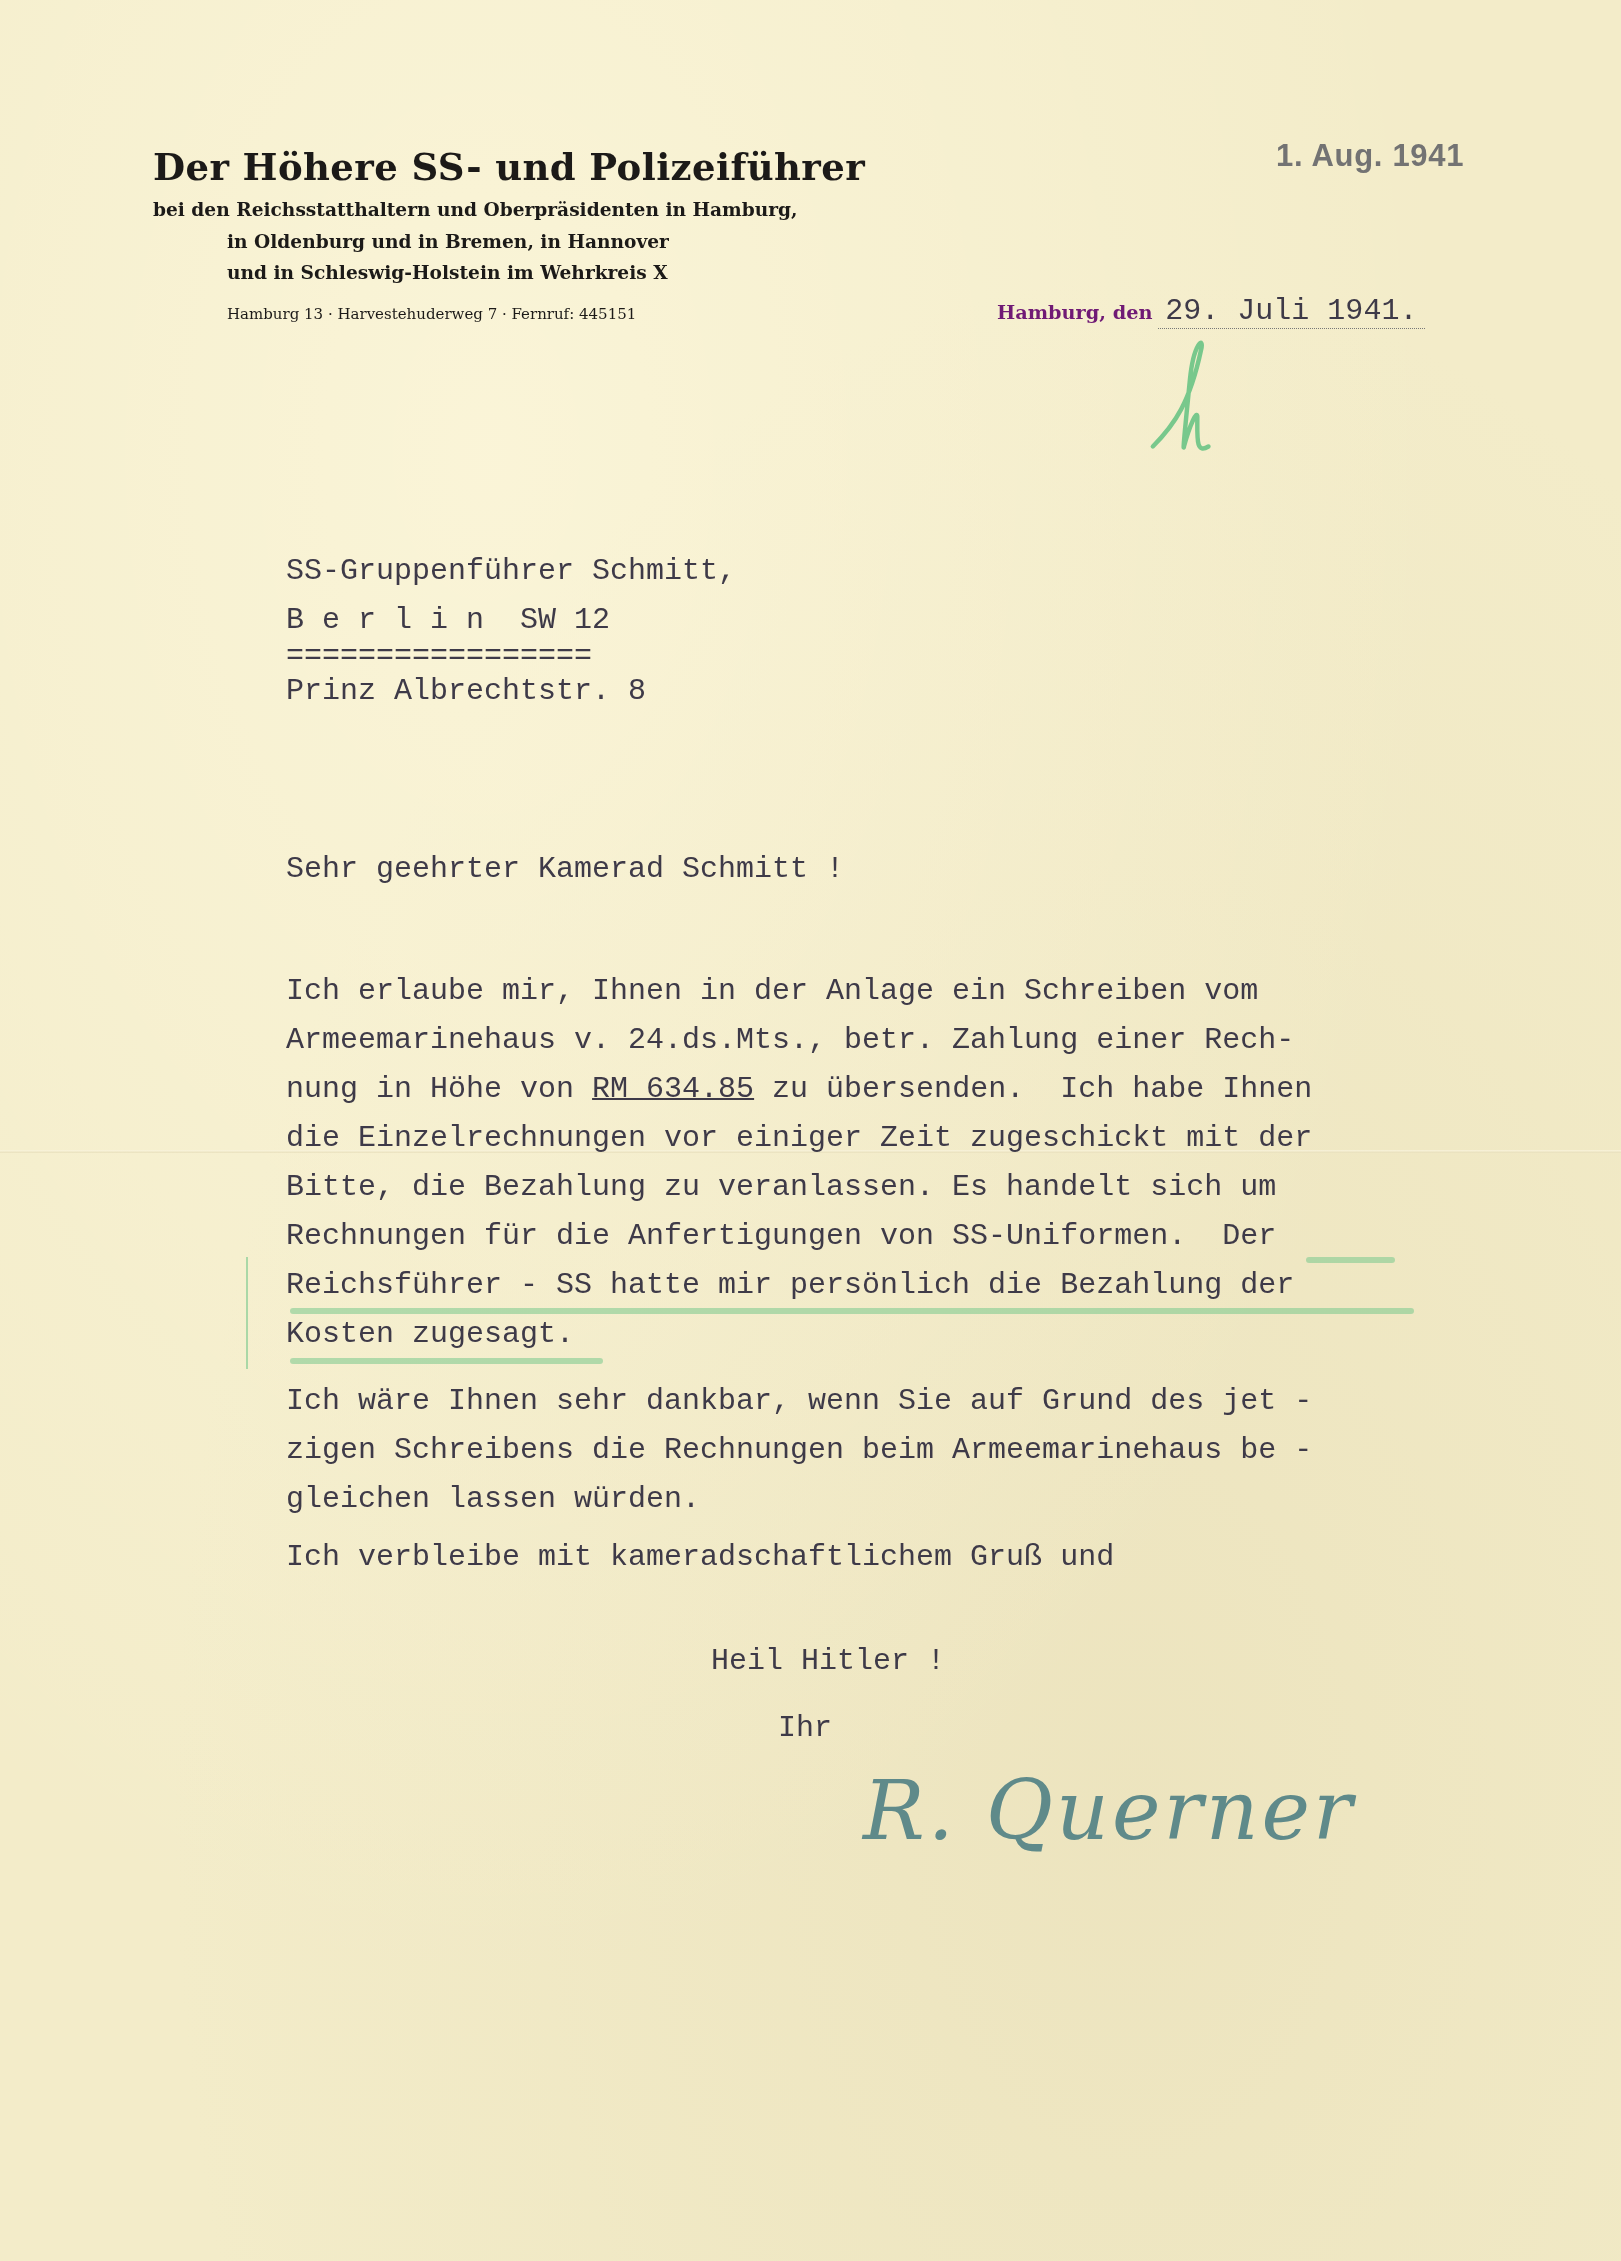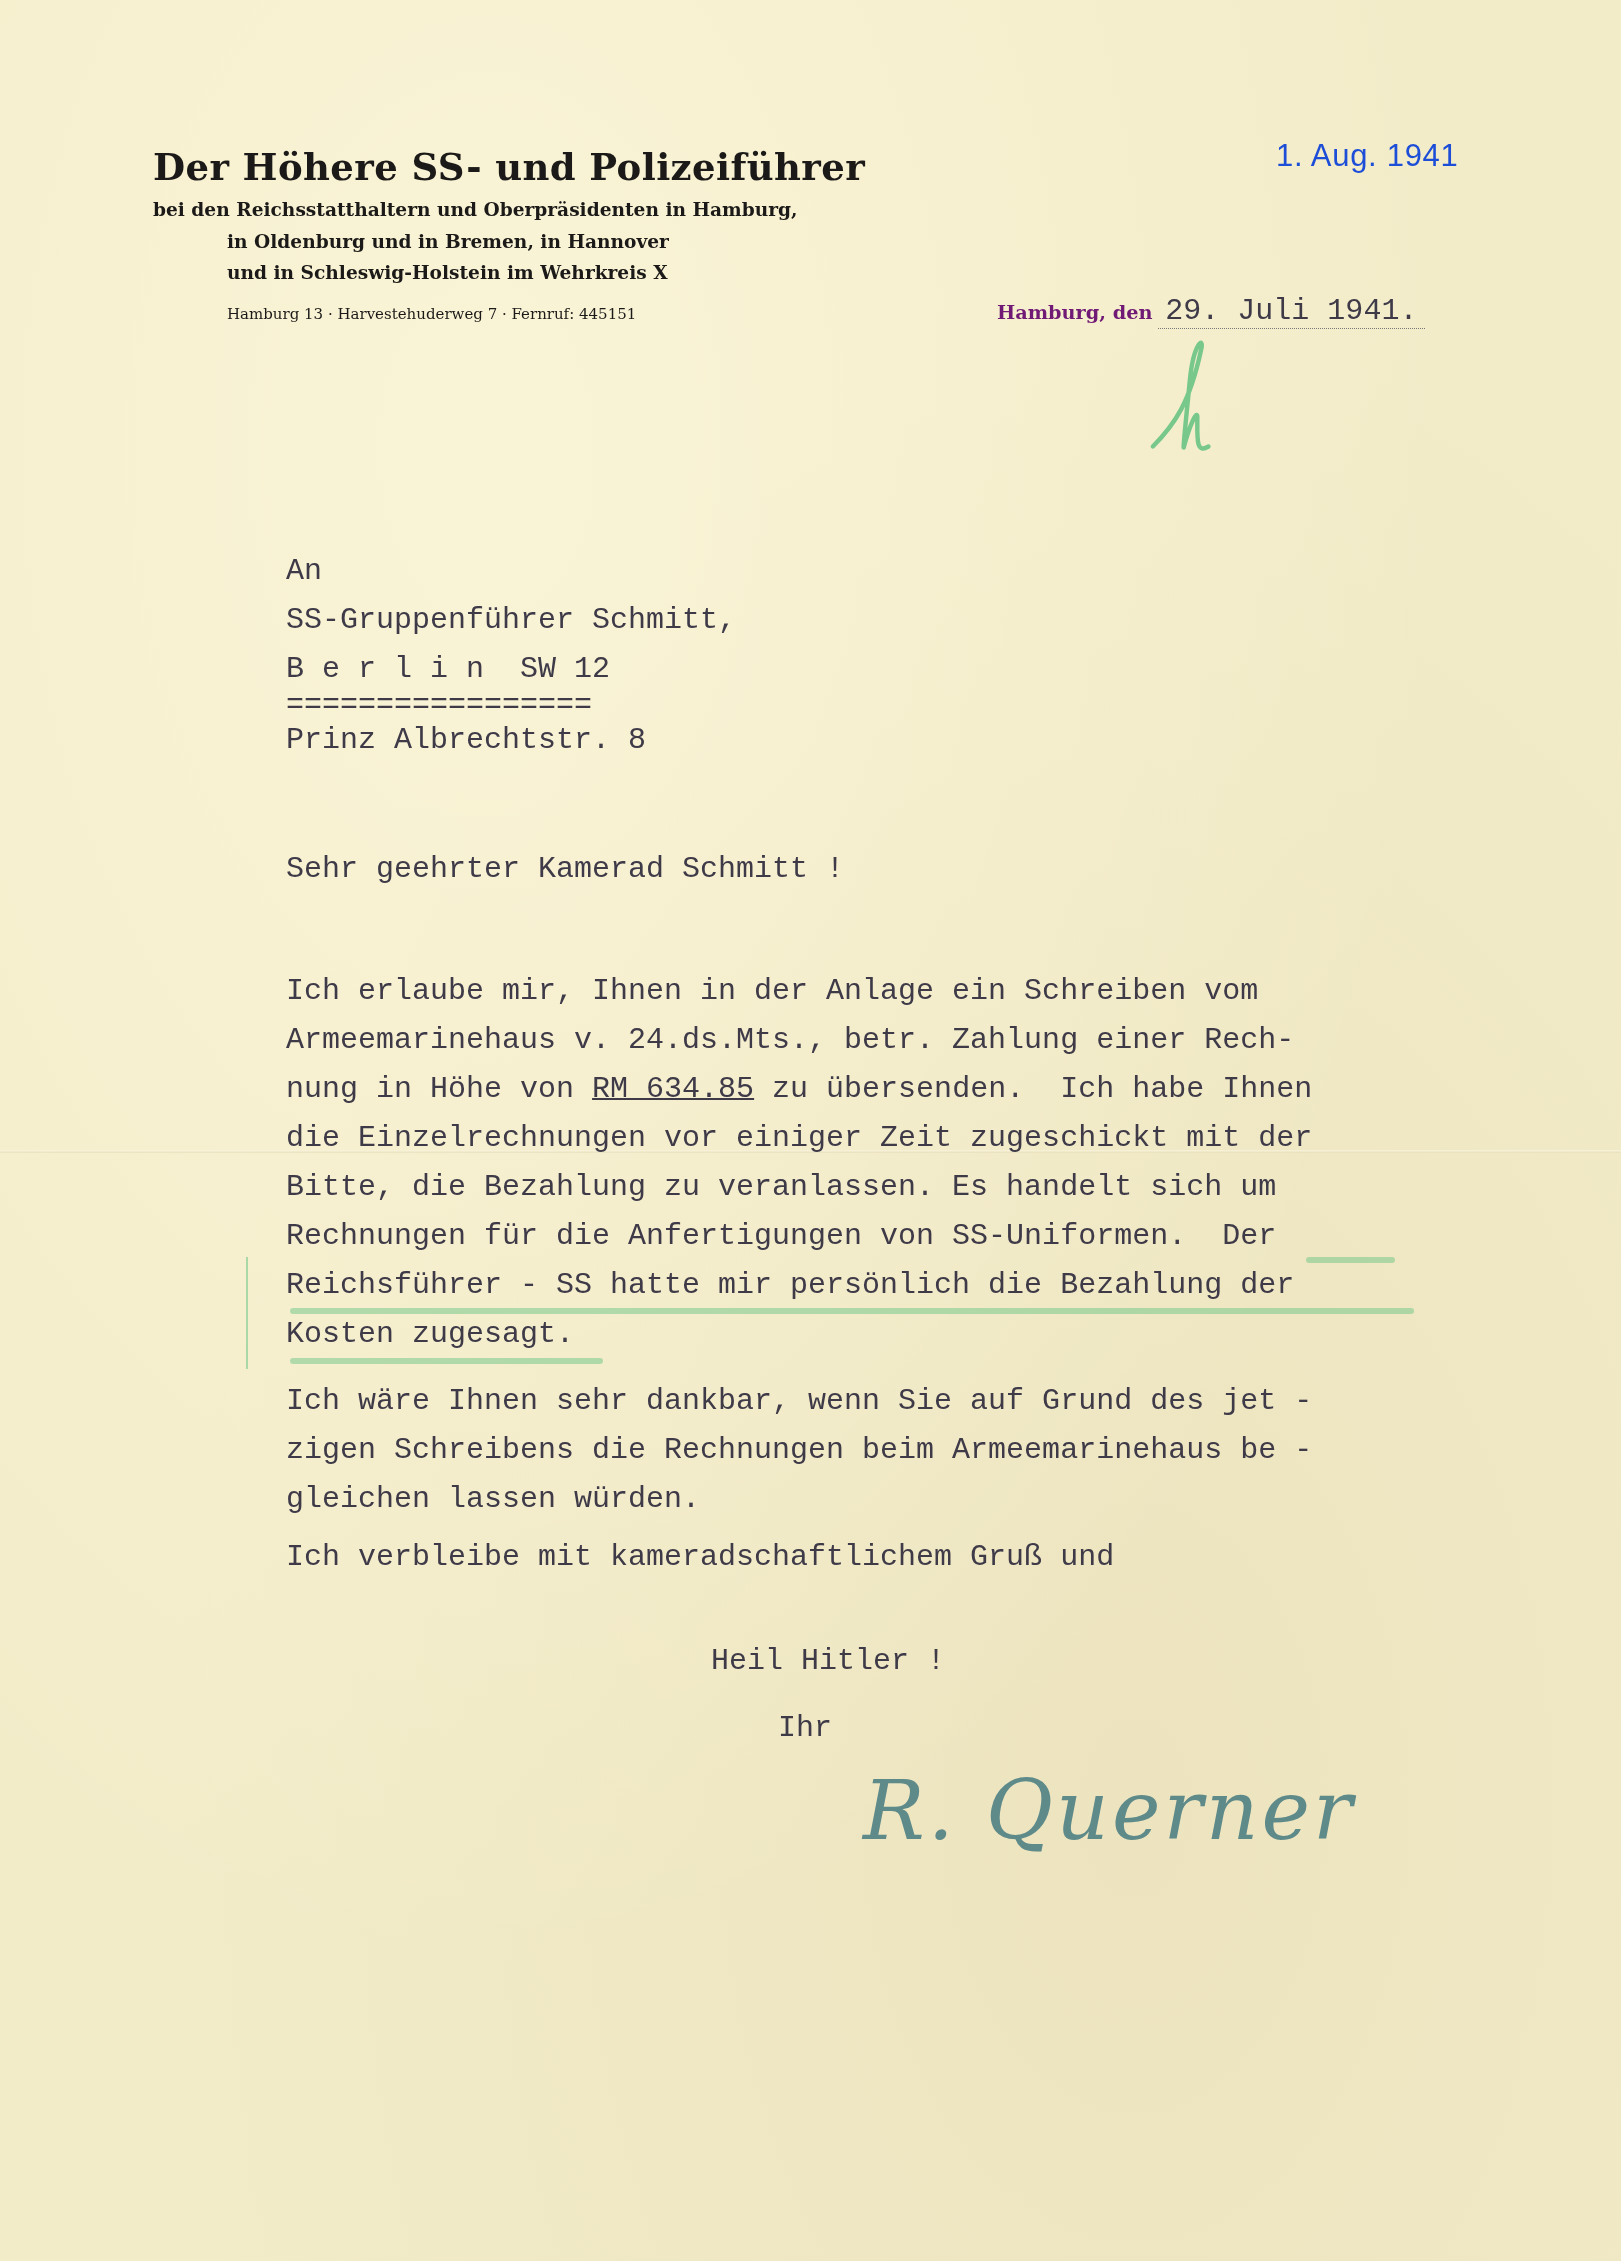--- a/index.html
+++ b/index.html
@@ -12,21 +12,21 @@
     color: #3a3540;
   }
   .fold { position: absolute; left: 0; width: 100%; height: 3px; top: 1150px;
     background: linear-gradient(#fbf6e0, #e6ddb8); opacity: 0.8; }
   .letterhead { position: absolute; left: 153px; top: 145px; font-family: "DejaVu Serif", serif; color: #1c1a18; }
   .lh-title { font-size: 37px; font-weight: bold; letter-spacing: 0.4px; text-align: center; }
   .lh-line { font-size: 18.6px; font-weight: bold; margin-top: 10.4px; }
   .lh-line.indent { margin-left: 74px; margin-top: 10.4px; }
   .lh-addr { font-size: 15px; margin-left: 74px; margin-top: 22px; }
   .stamp { position: absolute; left: 1276px; top: 138px; font-family: "Liberation Sans", sans-serif;
-    color: #1d4ed8; font-size: 31px; font-weight: normal; letter-spacing: 0.7px; }
+    color: #737373; font-size: 31px; font-weight: bold; letter-spacing: 0.7px; }
   .dateline { position: absolute; left: 997px; top: 294px; font-size: 22px; }
   .dateline .place { font-family: "DejaVu Serif", serif; font-weight: bold; color: #701a75; font-size: 19.3px; }
   .dateline .typed { font-family: "Liberation Mono", monospace; font-size: 30px; color: #3e3a48;
     border-bottom: 1.5px dotted #777; padding: 0 7.4px; }
   .initial { position: absolute; left: 1138px; top: 335px; width: 89px; height: 134px; }
   .typed-block { position: absolute; left: 286px; font-family: "Liberation Mono", monospace; font-size: 30px; color: #3e3a48; white-space: pre; }
   .addr { top: 547px; line-height: 49px; }
   .salutation { top: 852px; }
   .body-p { line-height: 49px; }
   .p1 { top: 967px; }
@@ -57,21 +57,21 @@
 
 <div class="dateline">
   <span class="place">Hamburg, den</span>
   <span class="typed">29. Juli 1941.</span>
 </div>
 
 <svg class="initial" viewBox="0 0 120 180">
   <path d="M20 150 C50 120 70 90 85 20 C90 0 75 10 70 60 C65 110 60 160 62 150 C70 120 80 100 80 110 C80 140 78 160 95 150" fill="none" stroke="#78c88c" stroke-width="6" stroke-linecap="round"></path>
 </svg>
 
-<div class="typed-block addr"><div>An</div><div>SS-Gruppenführer Schmitt,</div><div>B e r l i n  SW 12</div><div style="line-height:22px">=================</div><div>Prinz Albrechtstr. 8</div></div>
+<div class="typed-block addr"><div>SS-Gruppenführer Schmitt,</div><div>B e r l i n  SW 12</div><div style="line-height:22px">=================</div><div>Prinz Albrechtstr. 8</div></div>
 
 <div class="typed-block salutation">Sehr geehrter Kamerad Schmitt !</div>
 
 <div class="typed-block body-p p1"><div>Ich erlaube mir, Ihnen in der Anlage ein Schreiben vom</div><div>Armeemarinehaus v. 24.ds.Mts., betr. Zahlung einer Rech-</div><div><span>nung in Höhe von </span><span class="u">RM 634.85</span><span> zu übersenden.  Ich habe Ihnen</span></div><div>die Einzelrechnungen vor einiger Zeit zugeschickt mit der</div><div>Bitte, die Bezahlung zu veranlassen. Es handelt sich um</div><div>Rechnungen für die Anfertigungen von SS-Uniformen.  Der</div><div>Reichsführer - SS hatte mir persönlich die Bezahlung der</div><div>Kosten zugesagt.</div></div>
 
 <div class="green-ul" style="left:1306px;top:1257px;width:89px;"></div>
 <div class="green-ul" style="left:290px;top:1308px;width:1124px;"></div>
 <div class="green-ul" style="left:290px;top:1358px;width:313px;"></div>
 <div class="green-bar"></div>
 

